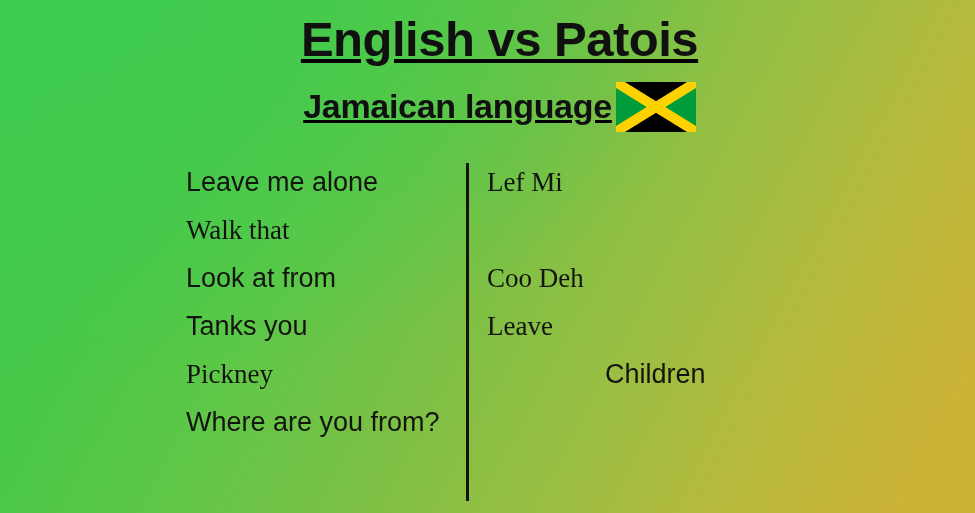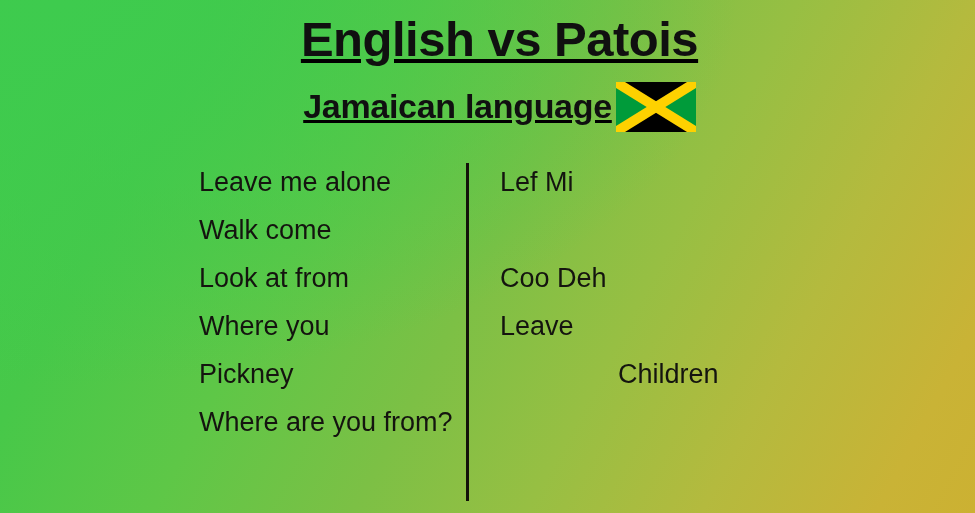--- a/index.html
+++ b/index.html
@@ -71,21 +71,21 @@
     width: 80px;
     height: 50px;
     flex: 0 0 auto;
     display: block;
   }
 
   
   .table {
     position: absolute;
     top: 158px;
-    left: 199px;
+    left: 186px;
     width: 720px;
   }
 
   .row {
     display: flex;
     align-items: baseline;
     height: 48px;
   }
 
   .cell {
@@ -96,20 +96,21 @@
     white-space: nowrap;
   }
 
   .cell-left {
     width: 301px;
     flex: 0 0 301px;
   }
 
   .cell-right {
     flex: 1 1 auto;
+    font-family: Liberation Serif, serif;
   }
 
   .divider {
     position: absolute;
     left: 466px;
     top: 163px;
     width: 3px;
     height: 338px;
     background: #131309;
   }
@@ -138,30 +139,30 @@
   <div class="divider"></div>
 
   <div class="table">
 
     <div class="row">
       <span class="cell cell-left">Leave me alone</span>
       <span class="cell cell-right">Lef Mi</span>
     </div>
 
     <div class="row">
-      <span class="cell cell-right">Walk come</span>
+      <span class="cell cell-right">Walk that</span>
     </div>
 
     <div class="row">
       <span class="cell cell-left">Look at from</span>
       <span class="cell cell-right">Coo Deh</span>
     </div>
 
     <div class="row">
-      <span class="cell cell-left">Where you</span>
+      <span class="cell cell-left">Tanks you</span>
       <span class="cell cell-right">Leave</span>
     </div>
 
     <div class="row">
       <span class="cell cell-right">Pickney</span>
       <span class="cell cell-left">Children</span>
     </div>
 
     <div class="row">
       <span class="cell cell-left">Where are you from?</span>

